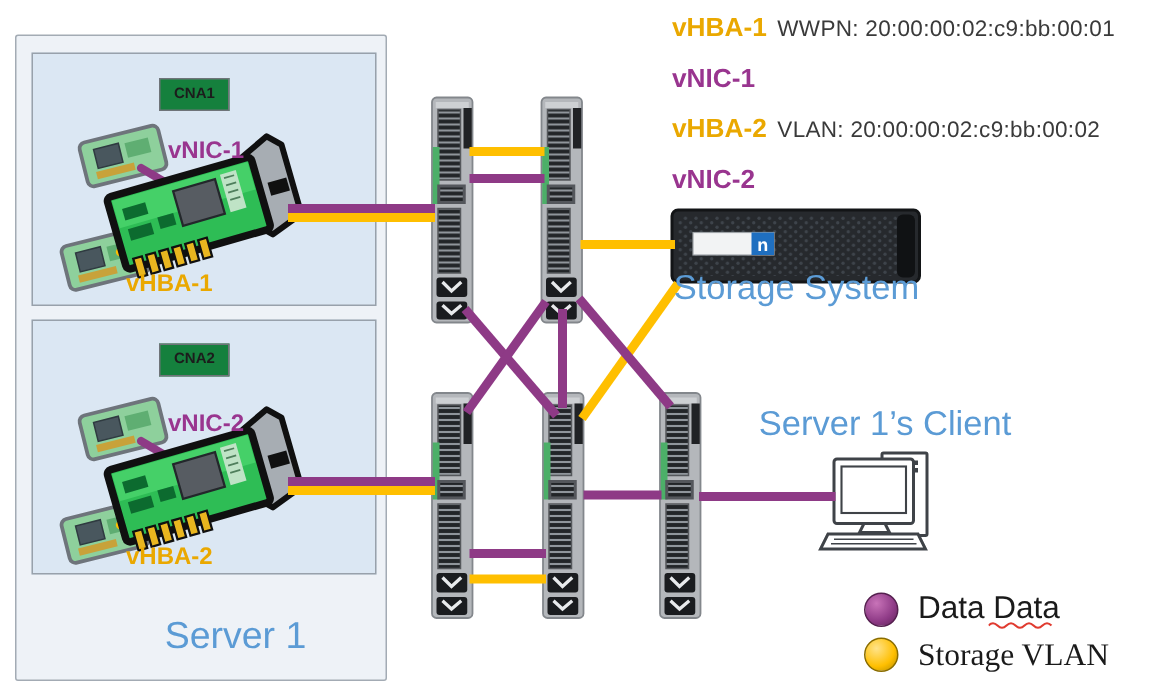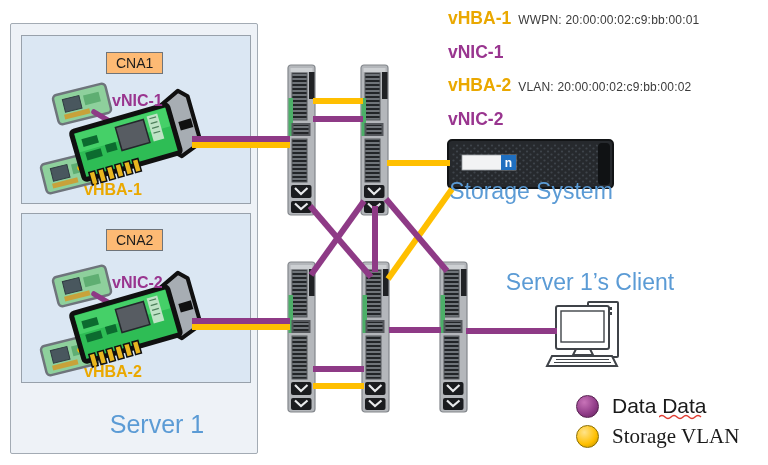--- a/index.html
+++ b/index.html
@@ -5,33 +5,33 @@
   html,body{margin:0;padding:0;background:#fff;}
   .stage{position:relative;width:768px;height:465px;background:#ffffff;
          font-family:"Liberation Sans",sans-serif;overflow:hidden;}
   .abs{position:absolute;}
   
   .server-box{left:10px;top:23px;width:246px;height:429px;background:#eef2f7;
               border:1.5px solid #a3abb4;border-radius:2px;}
   .cna-box{left:21px;width:228px;background:#dbe7f3;border:1.2px solid #98a1ab;}
   .cna-box.one{top:35px;height:167px;}
   .cna-box.two{top:213px;height:168px;}
-  .cna-tag{background:#fdba74;border:1.5px solid #6f7479;font-weight:normal;font-size:14px;
+  .cna-tag{background:#15803d;border:1.5px solid #6f7479;font-weight:bold;font-size:10px;
            color:#1c1c1c;padding:1px 9px;line-height:18px;}
   .vlabel{font-weight:bold;font-size:16px;}
   .vnic{color:var(--c-vnic-label);}
   .vhba{color:var(--c-vhba-label);}
   .blue-label{color:var(--c-label-blue);text-align:center;}
   .server-name{left:10px;top:410px;width:294px;font-size:25px;}
   .storage-name{left:446px;top:178px;width:170px;font-size:23px;}
   .client-name{left:498px;top:269px;width:184px;font-size:23px;}
   
   .ann-row{left:448px;display:flex;align-items:baseline;gap:7px;white-space:nowrap;}
   .ann-label{font-weight:bold;font-size:17.5px;}
-  .ann-value{font-size:12px;color:var(--c-annotation-value);letter-spacing:.2px;}
+  .ann-value{font-size:15px;color:var(--c-annotation-value);letter-spacing:.2px;}
   
   .legend-row{left:576px;display:flex;align-items:center;gap:13px;}
   .legend-text{font-size:21px;color:#1a1a1a;white-space:nowrap;}
   .swatch{width:21px;height:21px;border-radius:50%;}
   .swatch.data{background:radial-gradient(circle at 35% 30%,#c873b8,var(--c-data-vlan) 60%,#5e2357);
                border:1px solid #55204f;}
   .swatch.storage{background:radial-gradient(circle at 35% 30%,#ffe38a,var(--c-storage-vlan) 60%,#b28a00);
                   border:1px solid #8a6d00;}
   
   .vlan{stroke-width:6;fill:none;}

